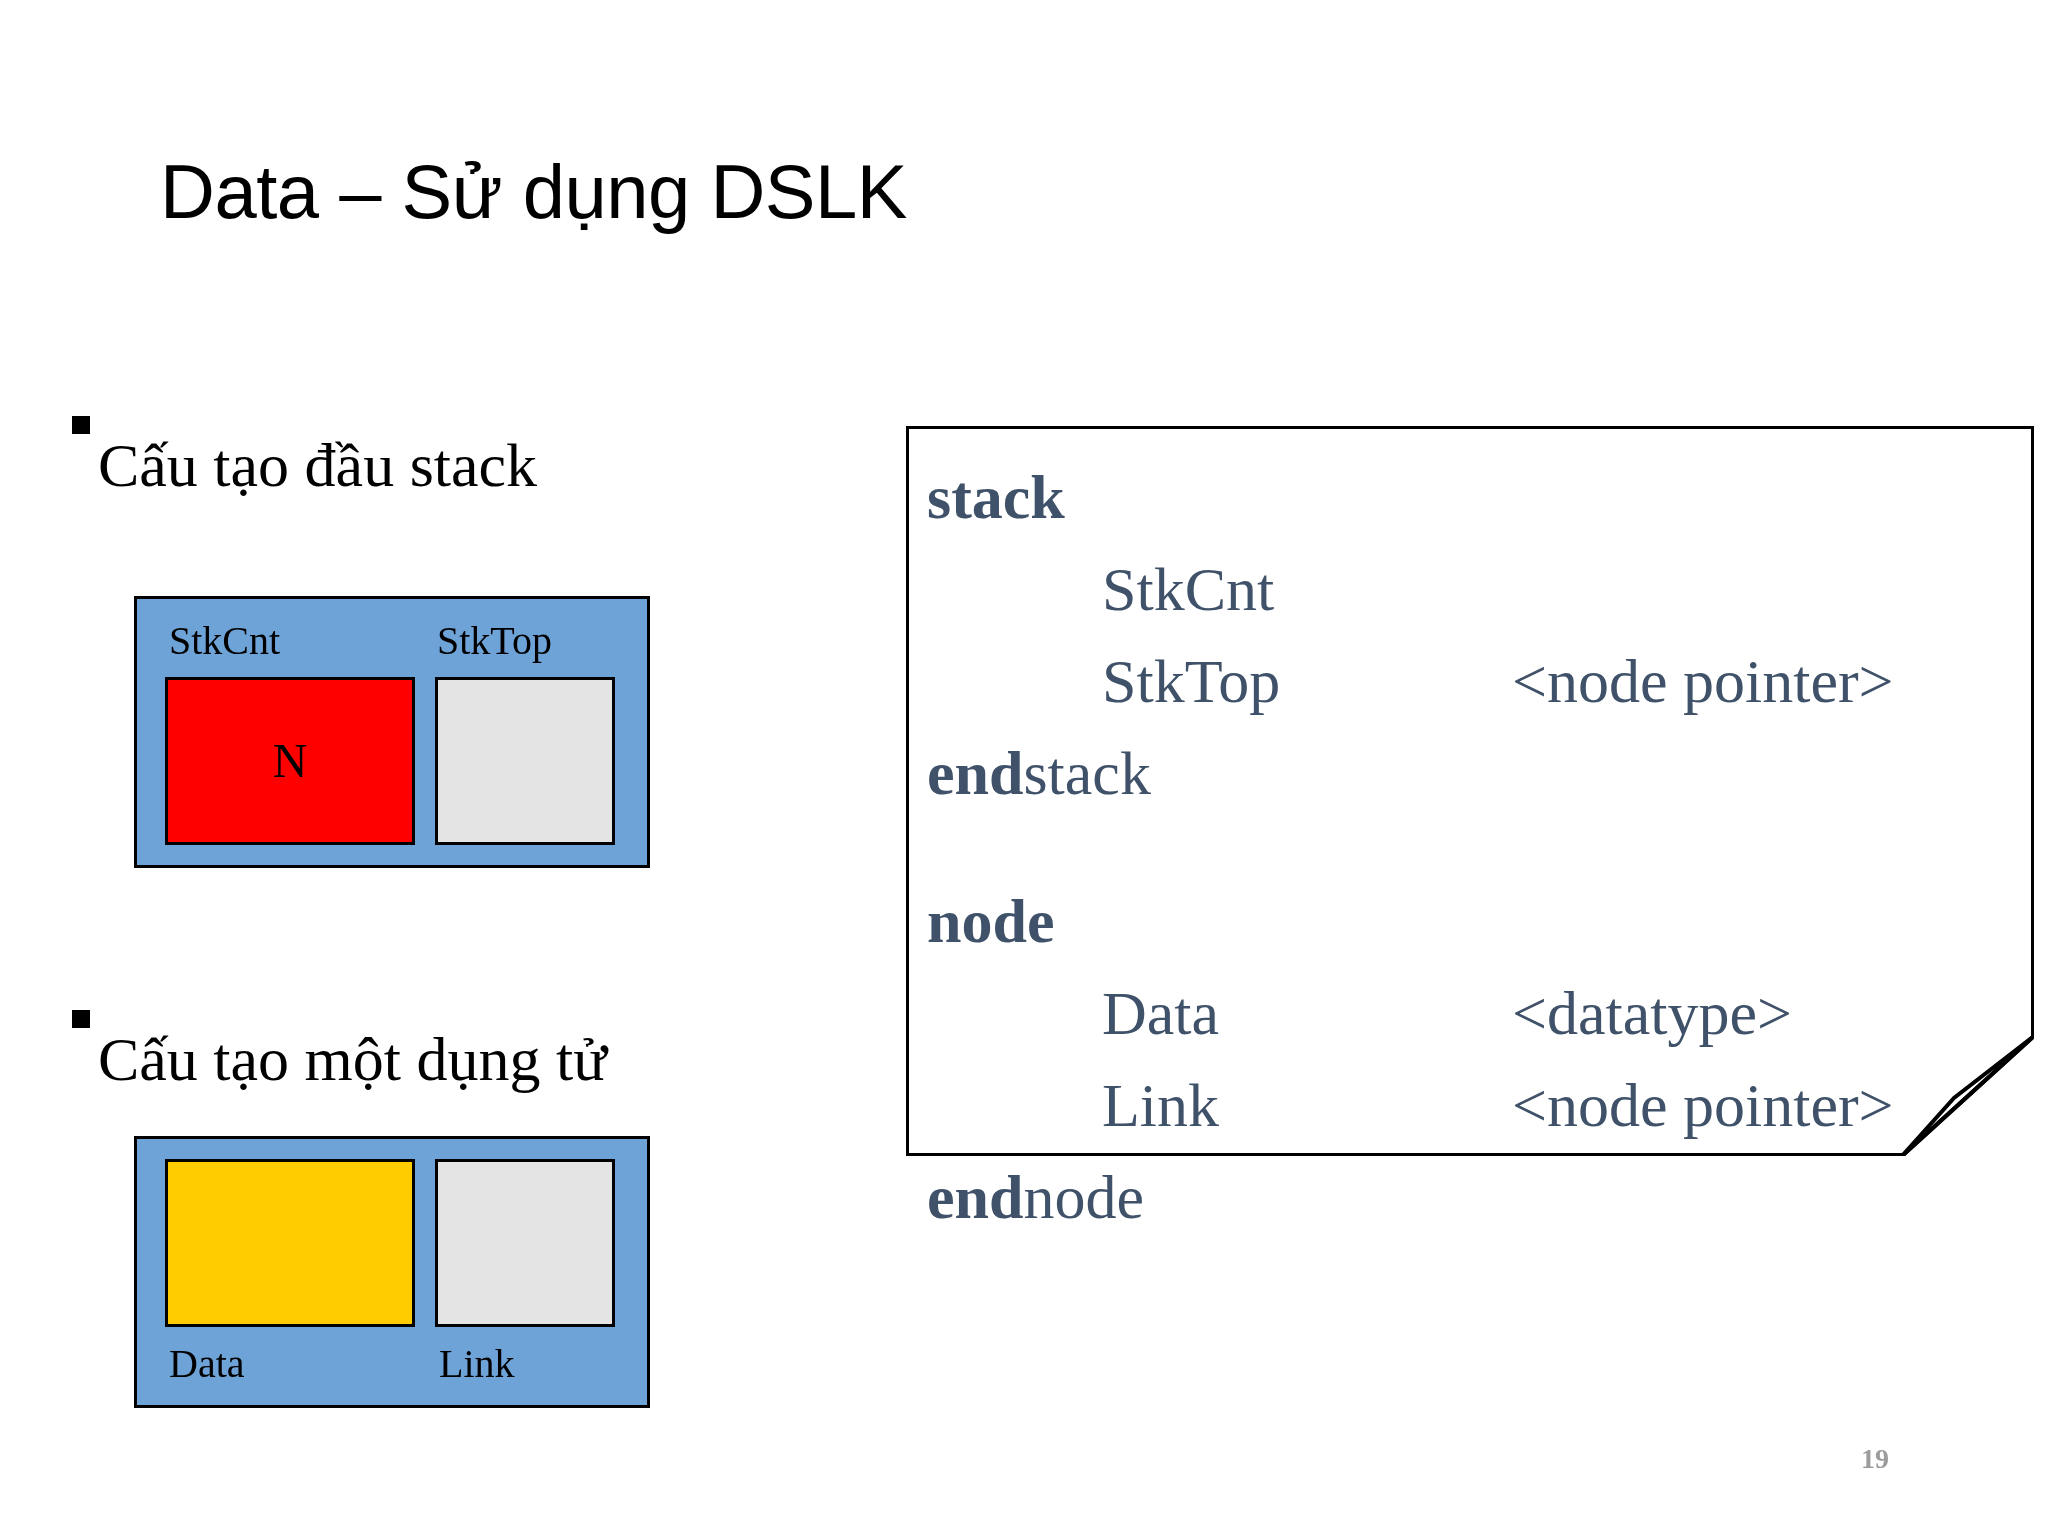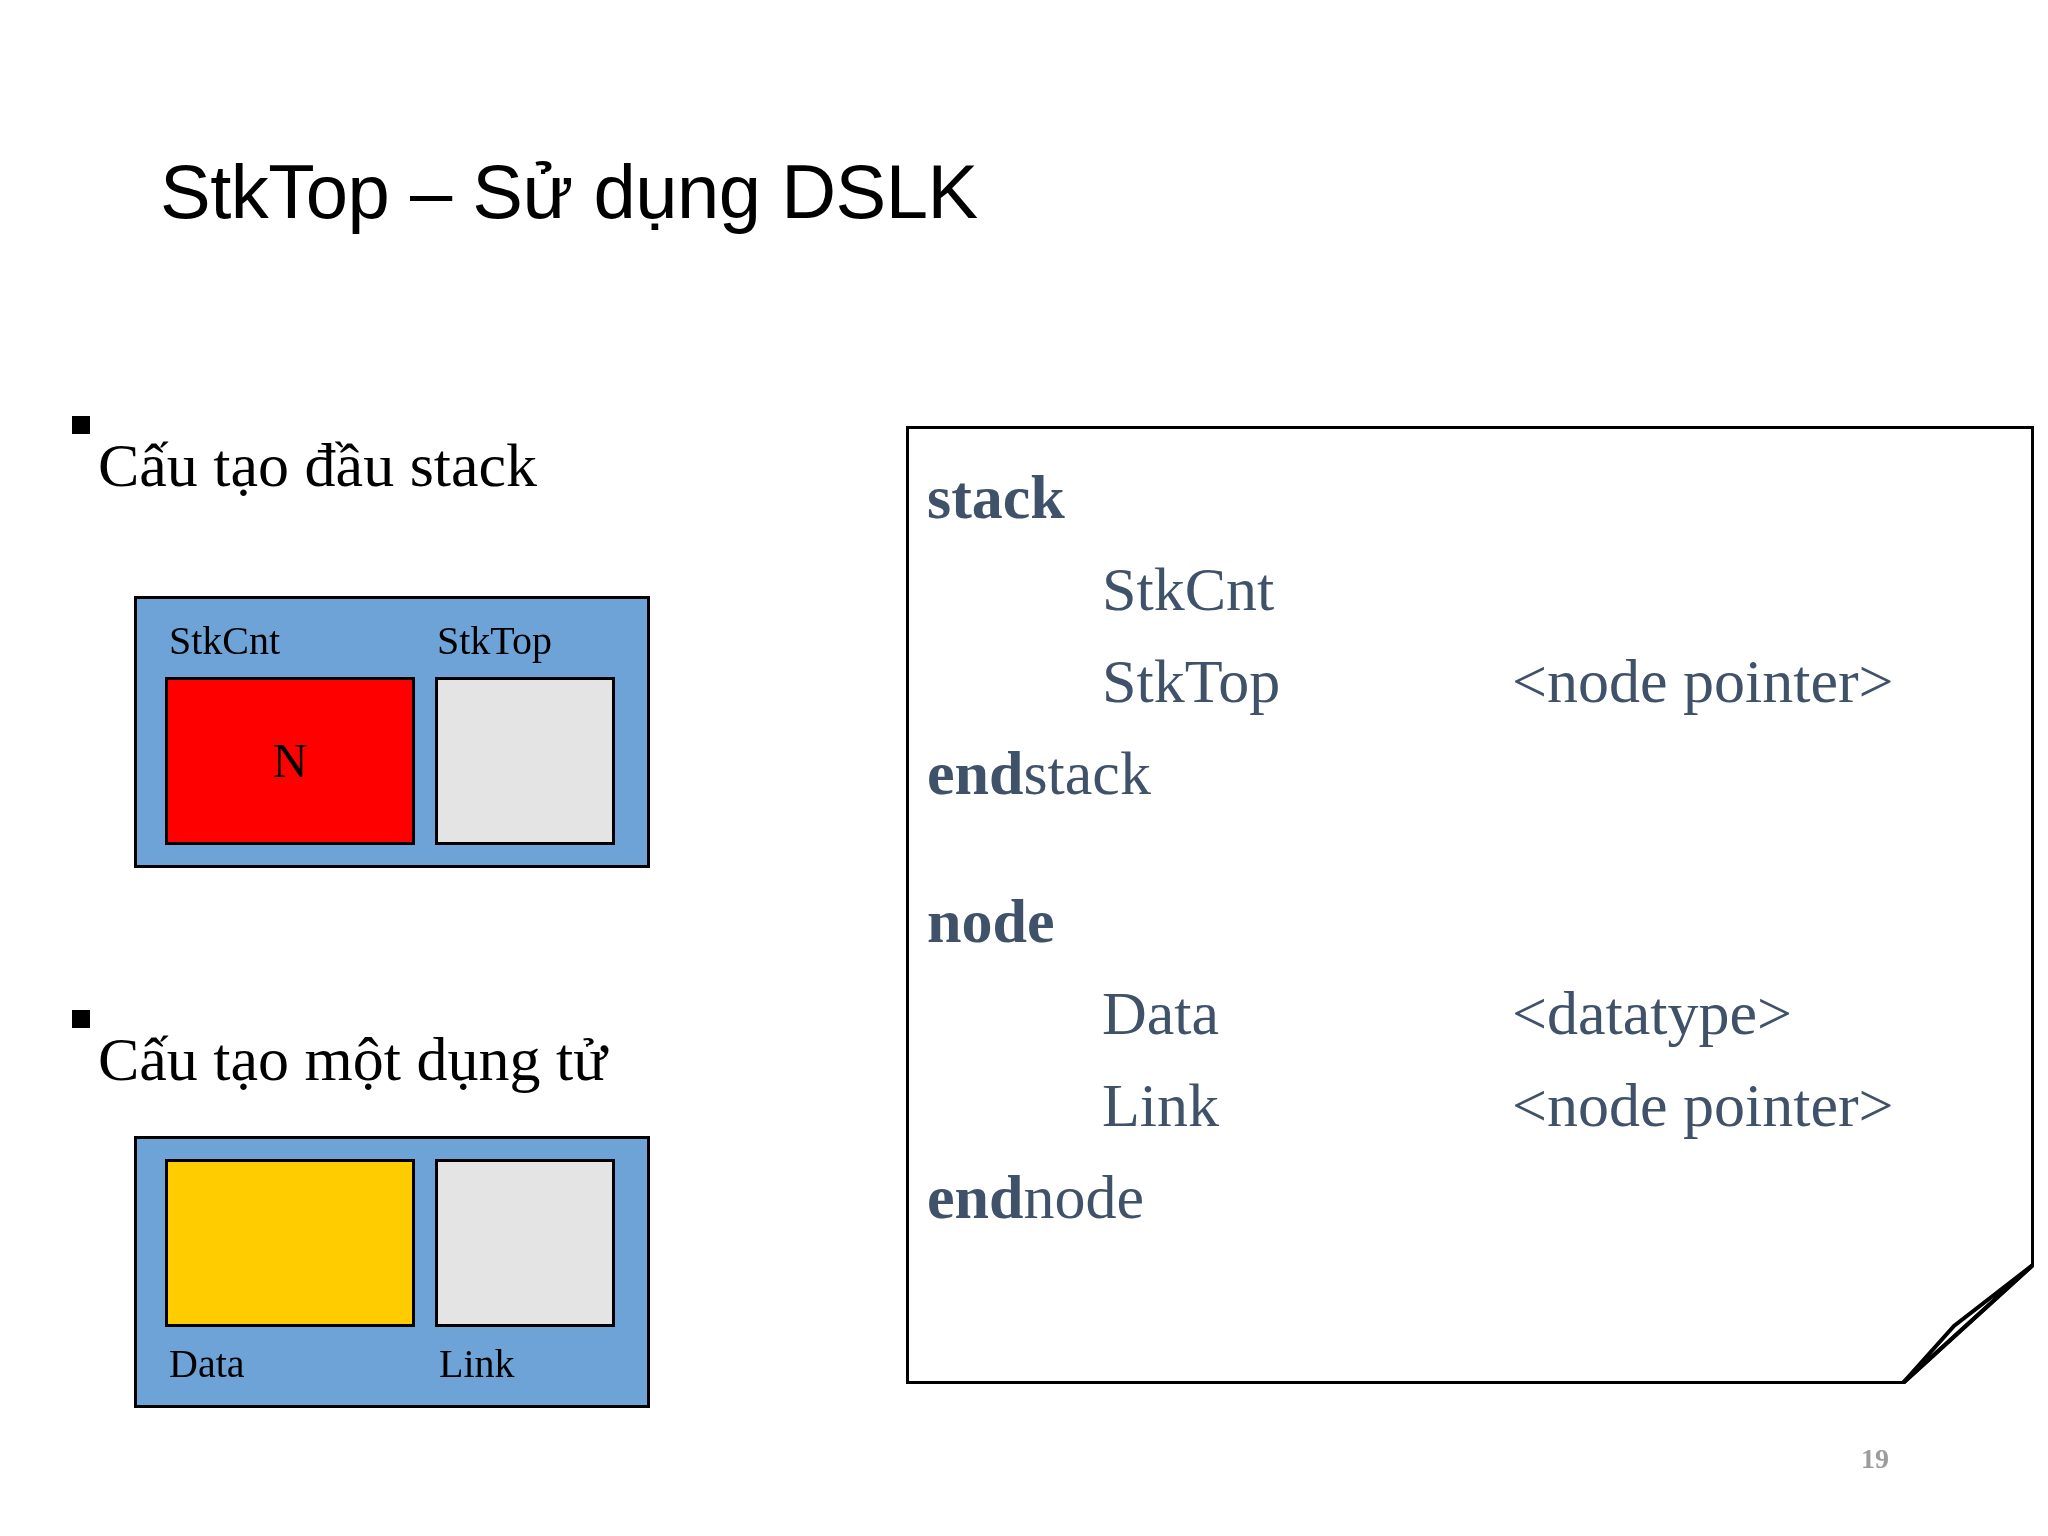--- a/index.html
+++ b/index.html
@@ -95,21 +95,21 @@
   #box-link     { left: 298px; top: 20px; width: 180px; height: 168px; background: #e4e4e4; }
   #label-data   { left: 32px;  top: 205px; }
   #label-link   { left: 302px; top: 205px; }
 
   
   #code-panel {
     position: absolute;
     left: 906px;
     top: 426px;
     width: 1128px;
-    height: 958px;
+    height: 730px;
     border: 3px solid #000000;
     box-sizing: border-box;
     background: #ffffff;
   }
   #code-panel-inner {
     position: relative;
     width: 100%;
     height: 100%;
     padding: 22px 0 0 18px;
     box-sizing: border-box;
@@ -150,21 +150,21 @@
     top: 1443px;
     font-family: "Liberation Serif", "DejaVu Serif", serif;
     font-size: 28px;
     font-weight: bold;
     color: #9c9c9c;
   }
 </style>
 </head>
 <body>
 
-<div id="slide-title">StkTop – Sử dụng DSLK</div>
+<div id="slide-title">Data – Sử dụng DSLK</div>
 
 <div class="bullet-line" id="bullet-1">
   <span class="bullet-marker"></span>
   <span>Cấu tạo đầu stack</span>
 </div>
 
 <div class="struct-box" id="struct-head" style="background: rgb(110, 163, 216);">
   <span class="cell-label" id="label-stkcnt">StkCnt</span>
   <span class="cell-label" id="label-stktop">StkTop</span>
   <div class="field-box" id="box-stkcnt" style="background: rgb(255, 0, 0);">

